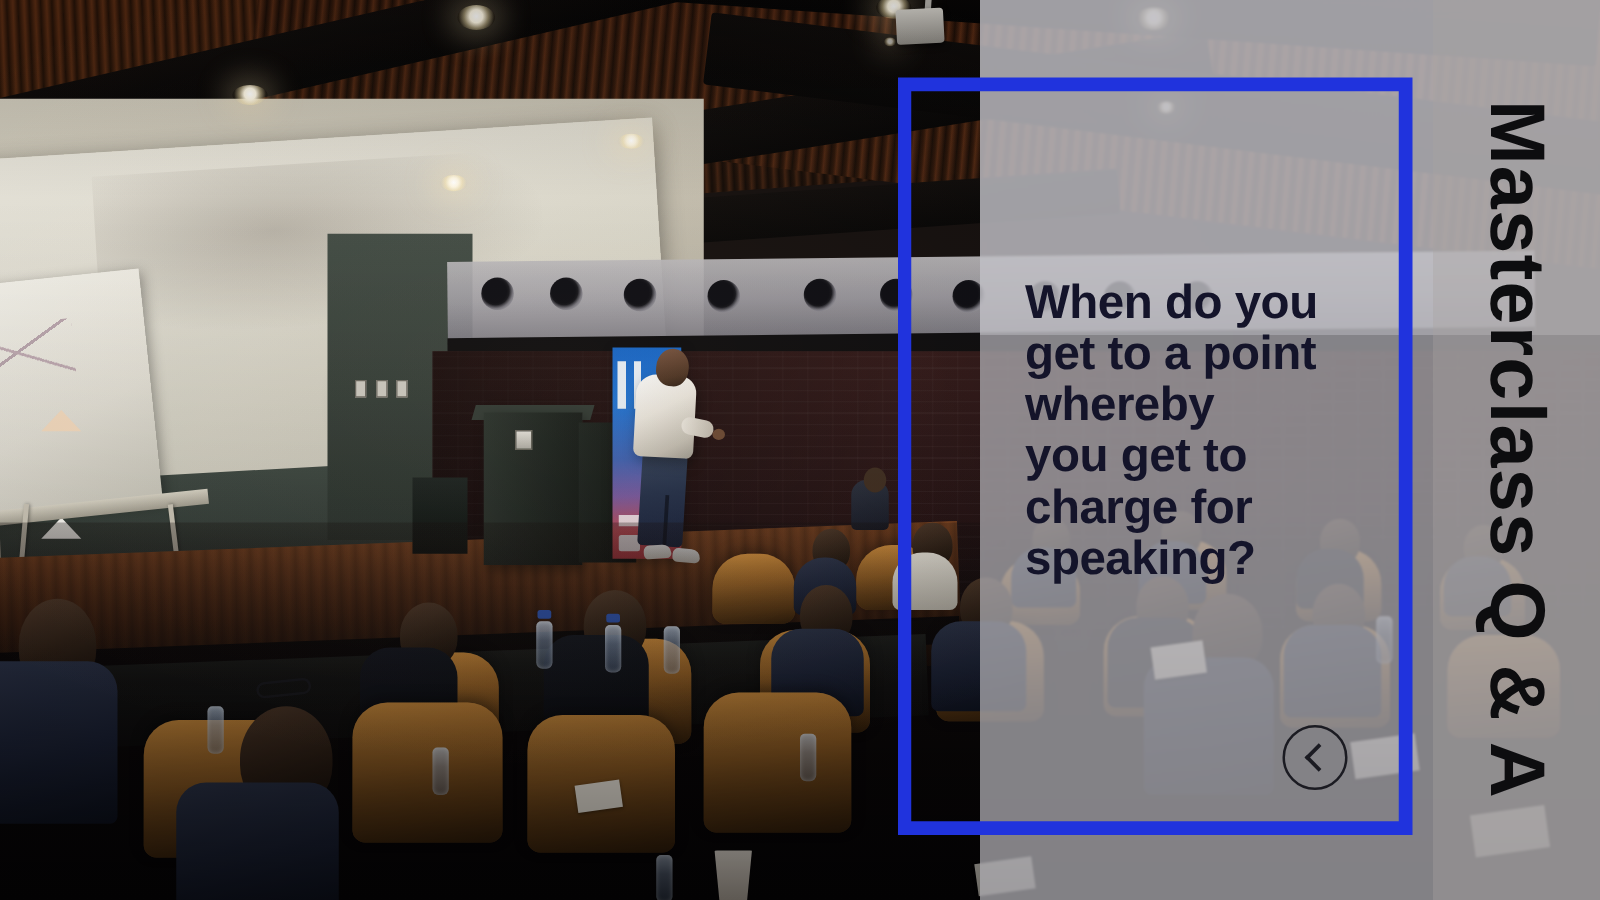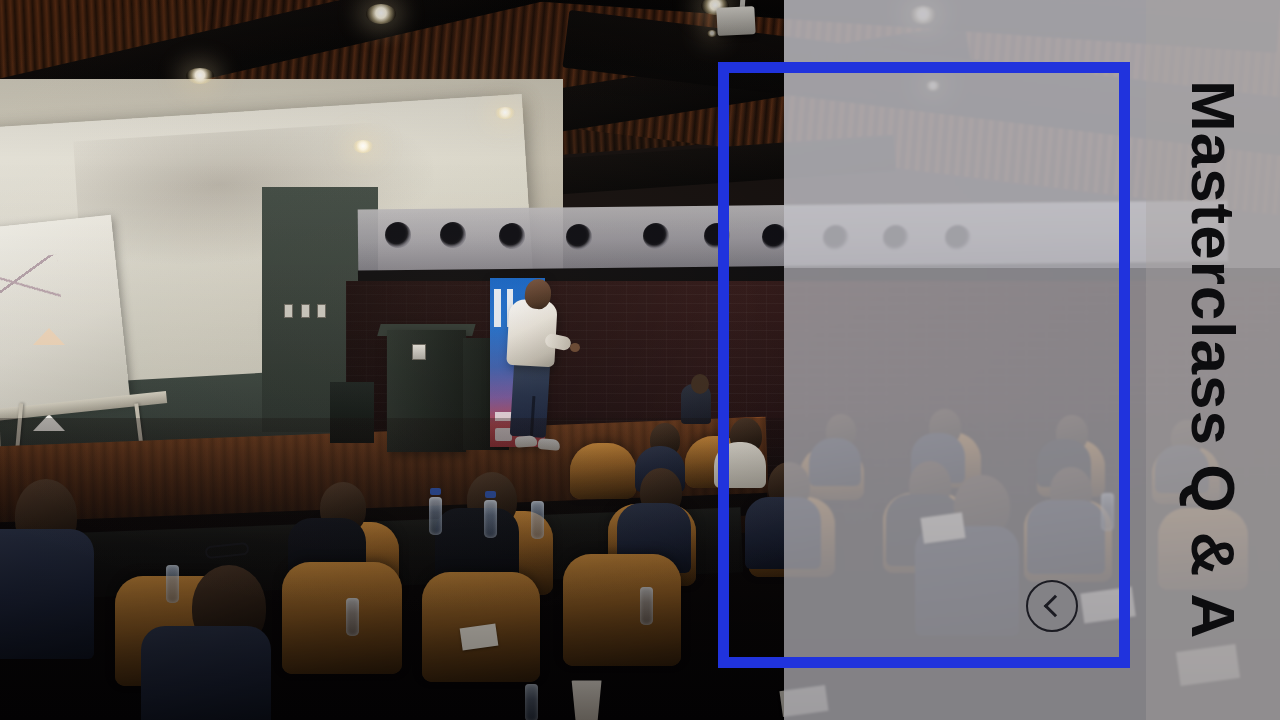--- a/index.html
+++ b/index.html
@@ -644,20 +644,26 @@
 
     <div class="photo-grade"></div>
   </div>
 
   <div class="panel-right"></div>
   <div class="panel-hl"></div>
   <div class="panel-right-strip"></div>
 
   <div class="blue-frame"></div>
 
+  <div class="question">When do you
+get to a point
+whereby
+you get to
+charge for
+speaking?</div>
 
   <div class="nav-circle">
     <div class="chev"></div>
   </div>
 
   <div class="vtitle">
     <span>Masterclass Q &amp; A</span>
   </div>
 
 </div>

